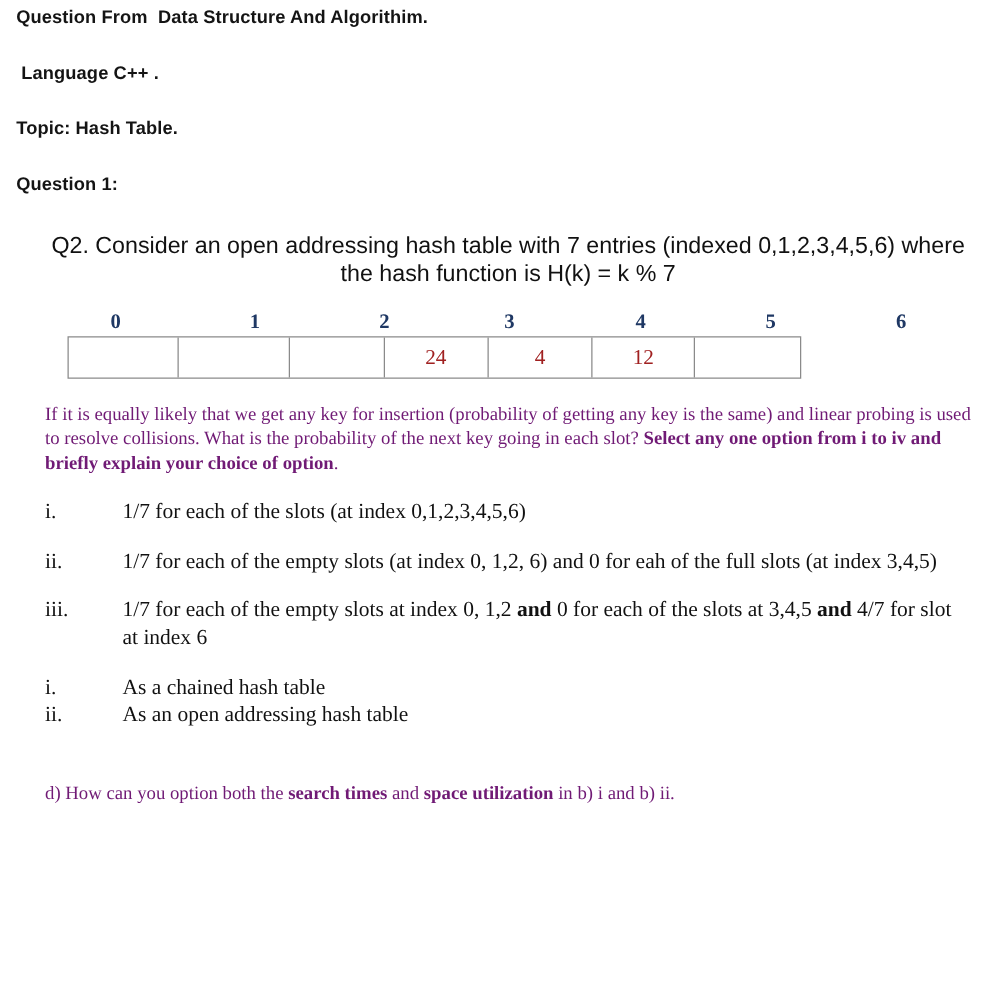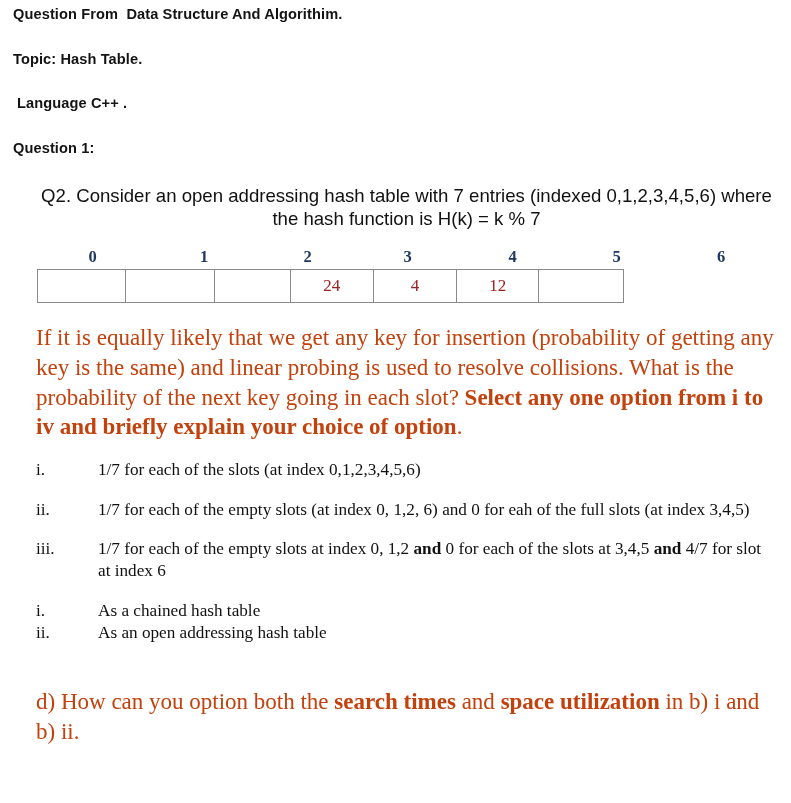--- a/index.html
+++ b/index.html
@@ -66,39 +66,40 @@
     text-align: center;
     line-height: 20px;
   }
   .hash-row {
     display: flex;
     width: 587px;
     height: 34px;
     border: 1px solid #8a8a8a;
     box-sizing: border-box;
     background: #ffffff;
+    margin-left: 17px;
   }
   .hash-row .cell {
     border-right: 1px solid #8a8a8a;
     box-sizing: border-box;
     display: flex;
     align-items: center;
     justify-content: center;
     font-family: "Liberation Serif", serif;
     font-size: 17px;
     color: #a02020;
   }
   .hash-row .cell:last-child { border-right: none; }
 
   
   .para {
     font-family: "Liberation Serif", serif;
-    font-size: 23px;
+    font-size: 15px;
     line-height: 1.30;
-    color: #c2410c;
+    color: #701a75;
     max-width: 752px;
   }
   .para b { font-weight: bold; }
 
   .spacer-table { height: 20px; }
 
   .opt-list { margin-top: 17px; }
   .opt {
     display: flex;
     font-family: "Liberation Serif", serif;
@@ -132,22 +133,22 @@
   }
   .sub .marker { flex: 0 0 auto; width: 62px; }
 
   .gap-lg { height: 21px; }
 </style>
 </head>
 <body>
 
 <div class="doc-head">
   <div class="head-line">Question From  Data Structure And Algorithim.</div>
+  <div class="head-line indent-1">Language C++ .</div>
   <div class="head-line">Topic: Hash Table.</div>
-  <div class="head-line indent-1">Language C++ .</div>
   <div class="head-line">Question 1:</div>
 </div>
 
 <div class="body-wrap">
 
   <div class="q-title">
     <span>Q2. Consider an open addressing hash table with 7 entries (indexed 0,1,2,3,4,5,6) where</span>
     <span>the hash function is H(k) = k % 7</span>
   </div>
 

